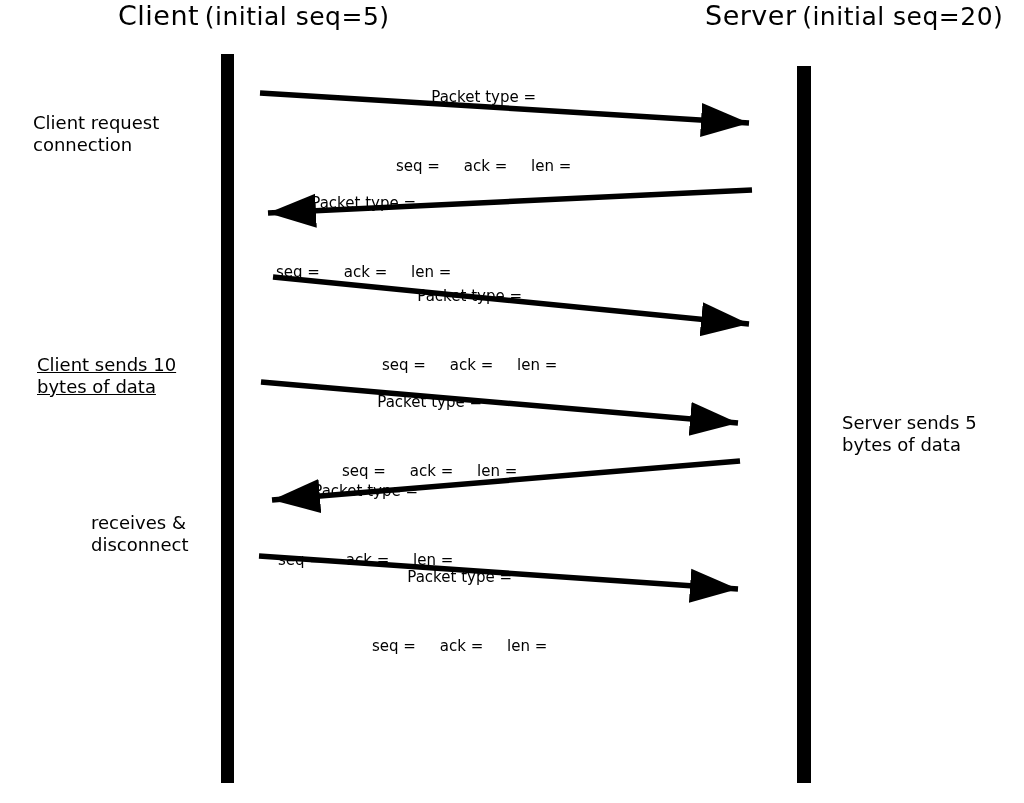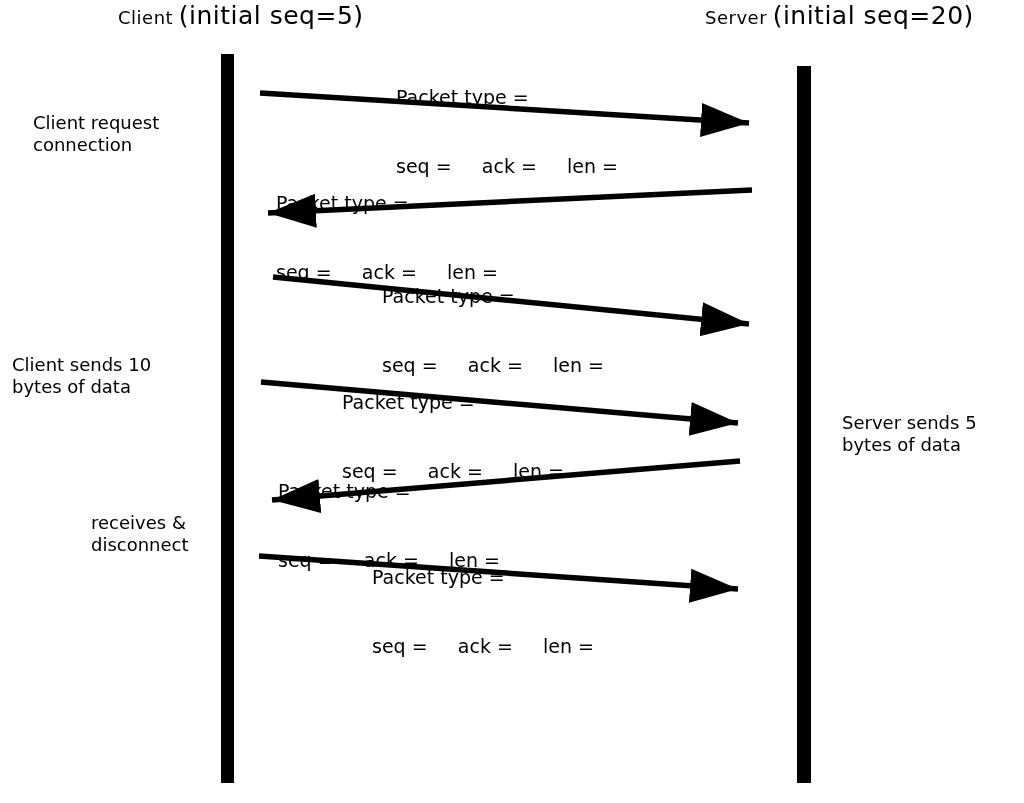--- a/index.html
+++ b/index.html
@@ -20,27 +20,28 @@
     position: absolute;
     left: 0;
     top: 0;
   }
   .ptitle {
     position: absolute;
     white-space: nowrap;
     line-height: 28px;
     letter-spacing: 0.5px;
   }
-  .pname  { font-size: 18px; }
+  .pname  { font-size: 27px; }
   .pdetail{ font-size: 25px; }
   .msg {
     position: absolute;
-    font-size: 19px;
+    font-size: 15px;
     line-height: 23px;
     white-space: pre;
+    text-align: center;
   }
   .note {
     position: absolute;
     font-size: 18px;
     line-height: 22px;
     white-space: pre-line;
   }
   .note.right { }
 </style>
 </head>
@@ -95,20 +96,20 @@
     <div>Packet type =</div>
     <div>seq =     ack =     len =</div>
   </div>
   <div class="msg" style="left:372px; top:520px;">
     <div>Packet type =</div>
     <div>seq =     ack =     len =</div>
   </div>
 
   <div class="note" style="left:33px; top:72px;margin-top:40px;">Client request
 connection</div>
-  <div class="note" style="left:12px; top:354px;">Client sends 10
+  <div class="note" style="left:37px; top:354px;text-decoration:underline;">Client sends 10
 bytes of data</div>
   <div class="note" style="left:45px; top:512px;margin-left:46px;">receives &amp;
 disconnect</div>
   <div class="note right" style="left:842px; top:412px;">Server sends 5
 bytes of data</div>
 
 </div>
 
 </body></html>

